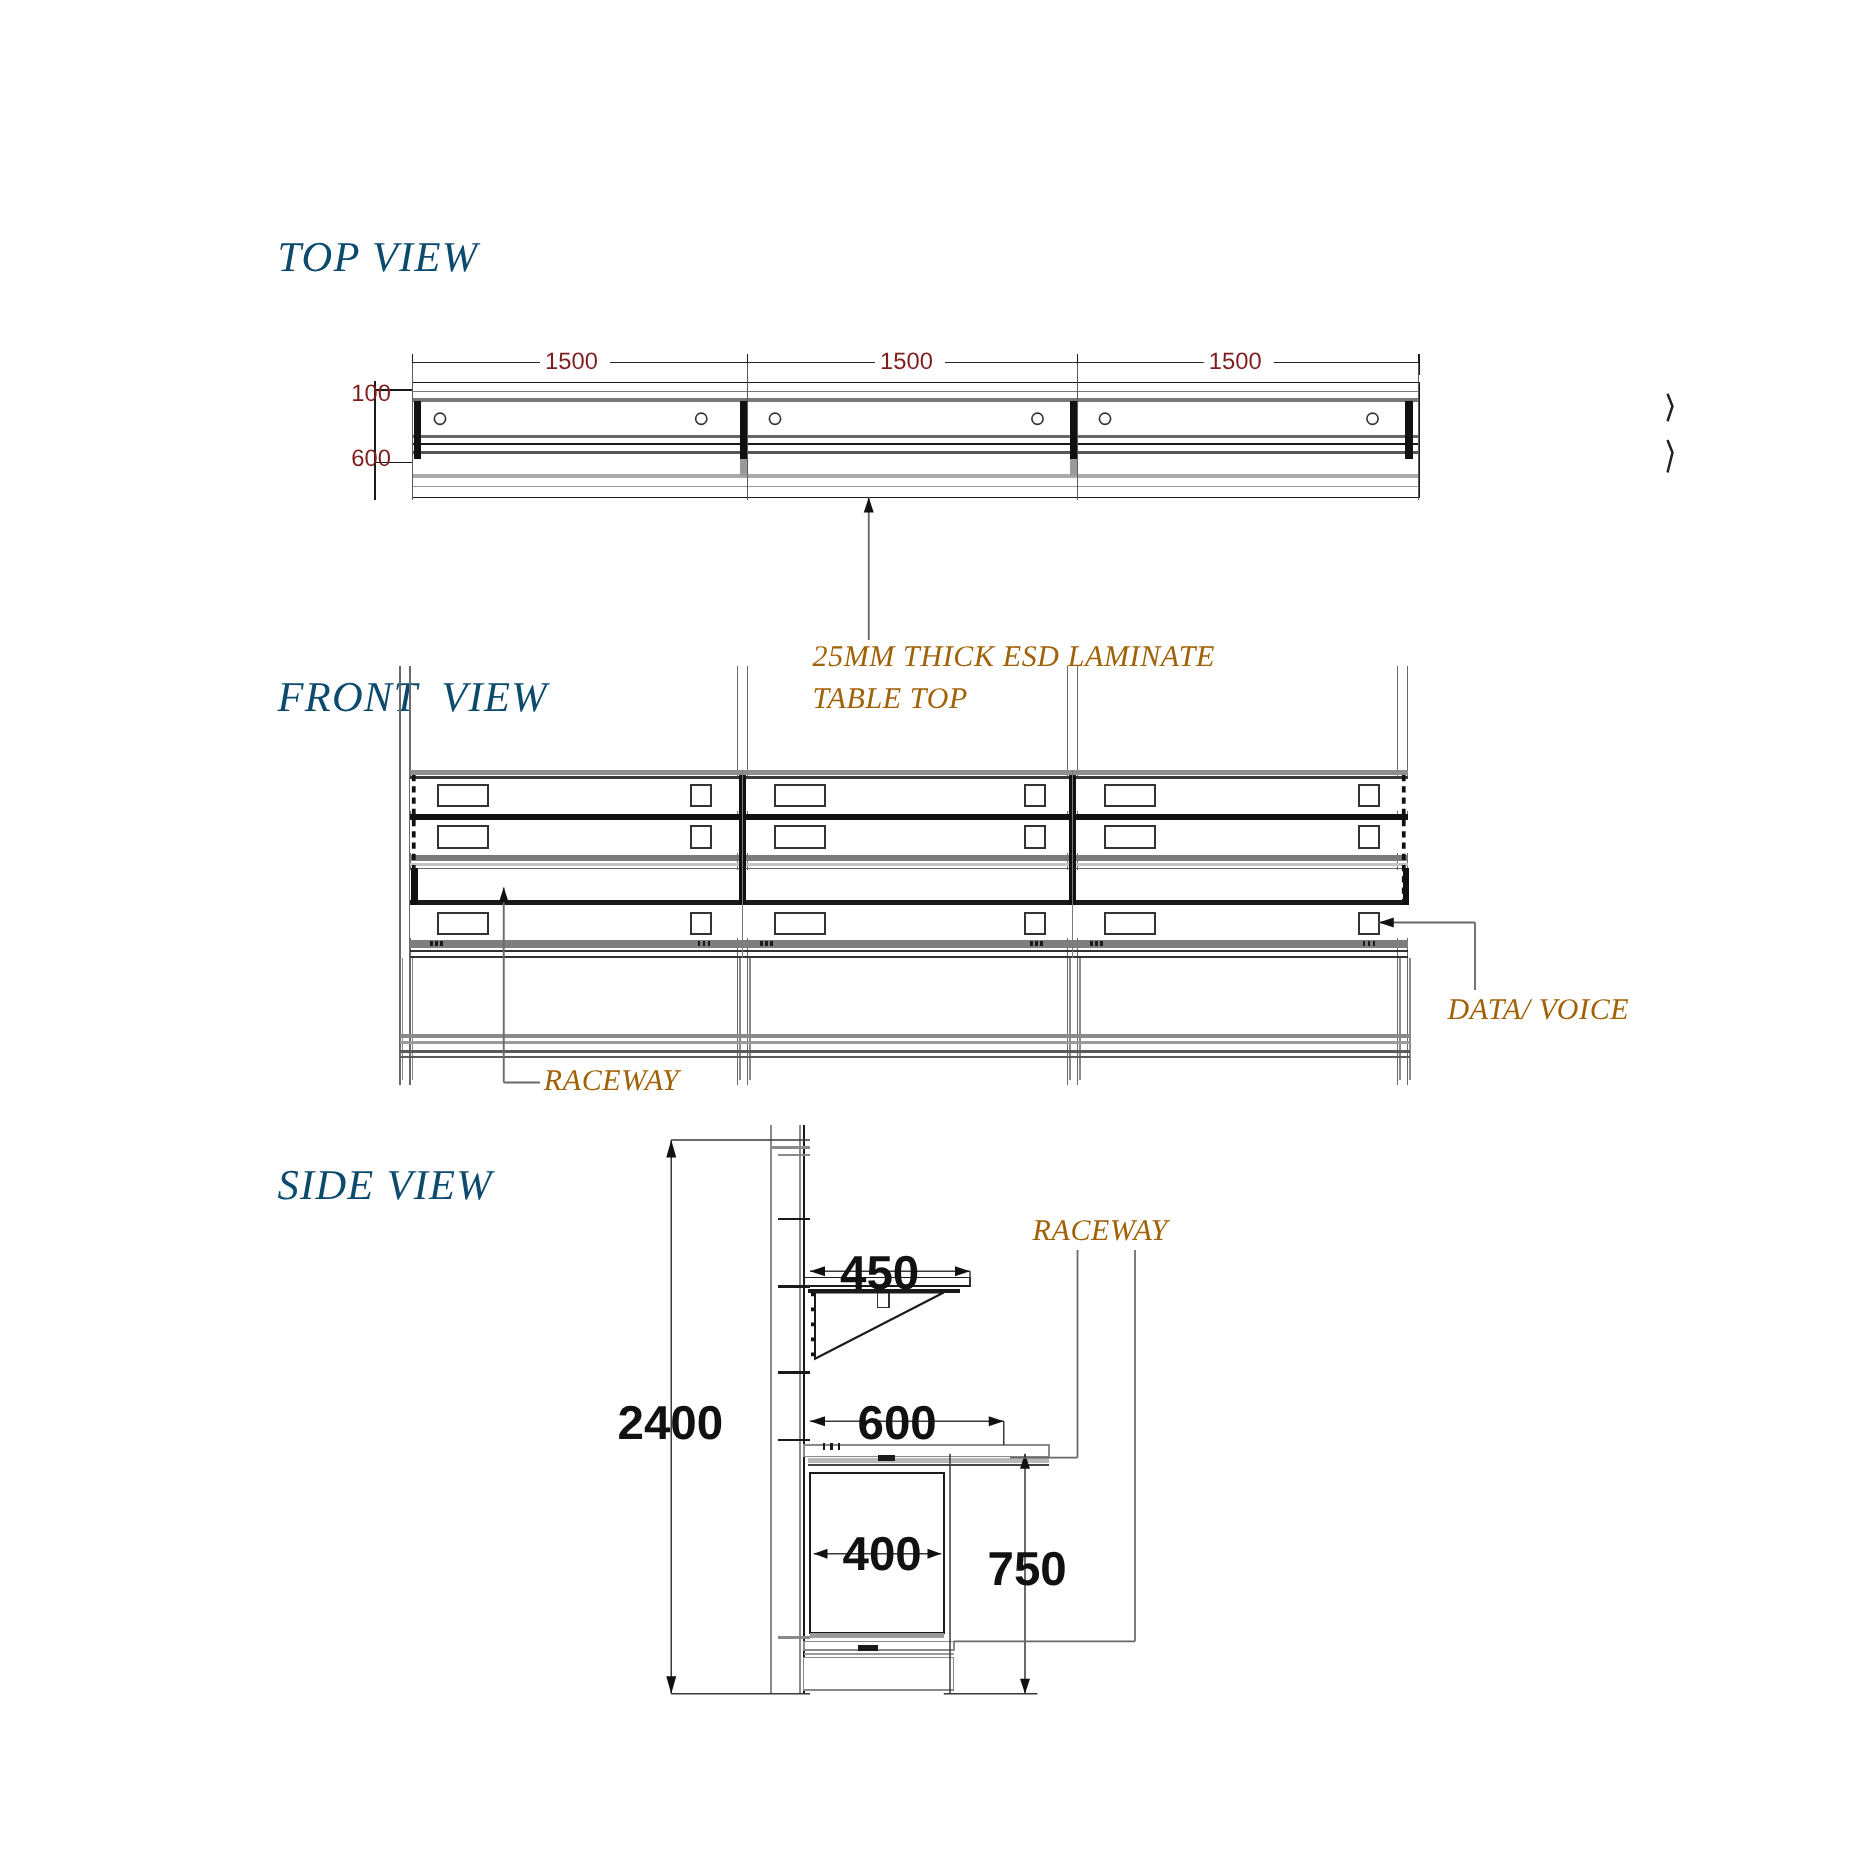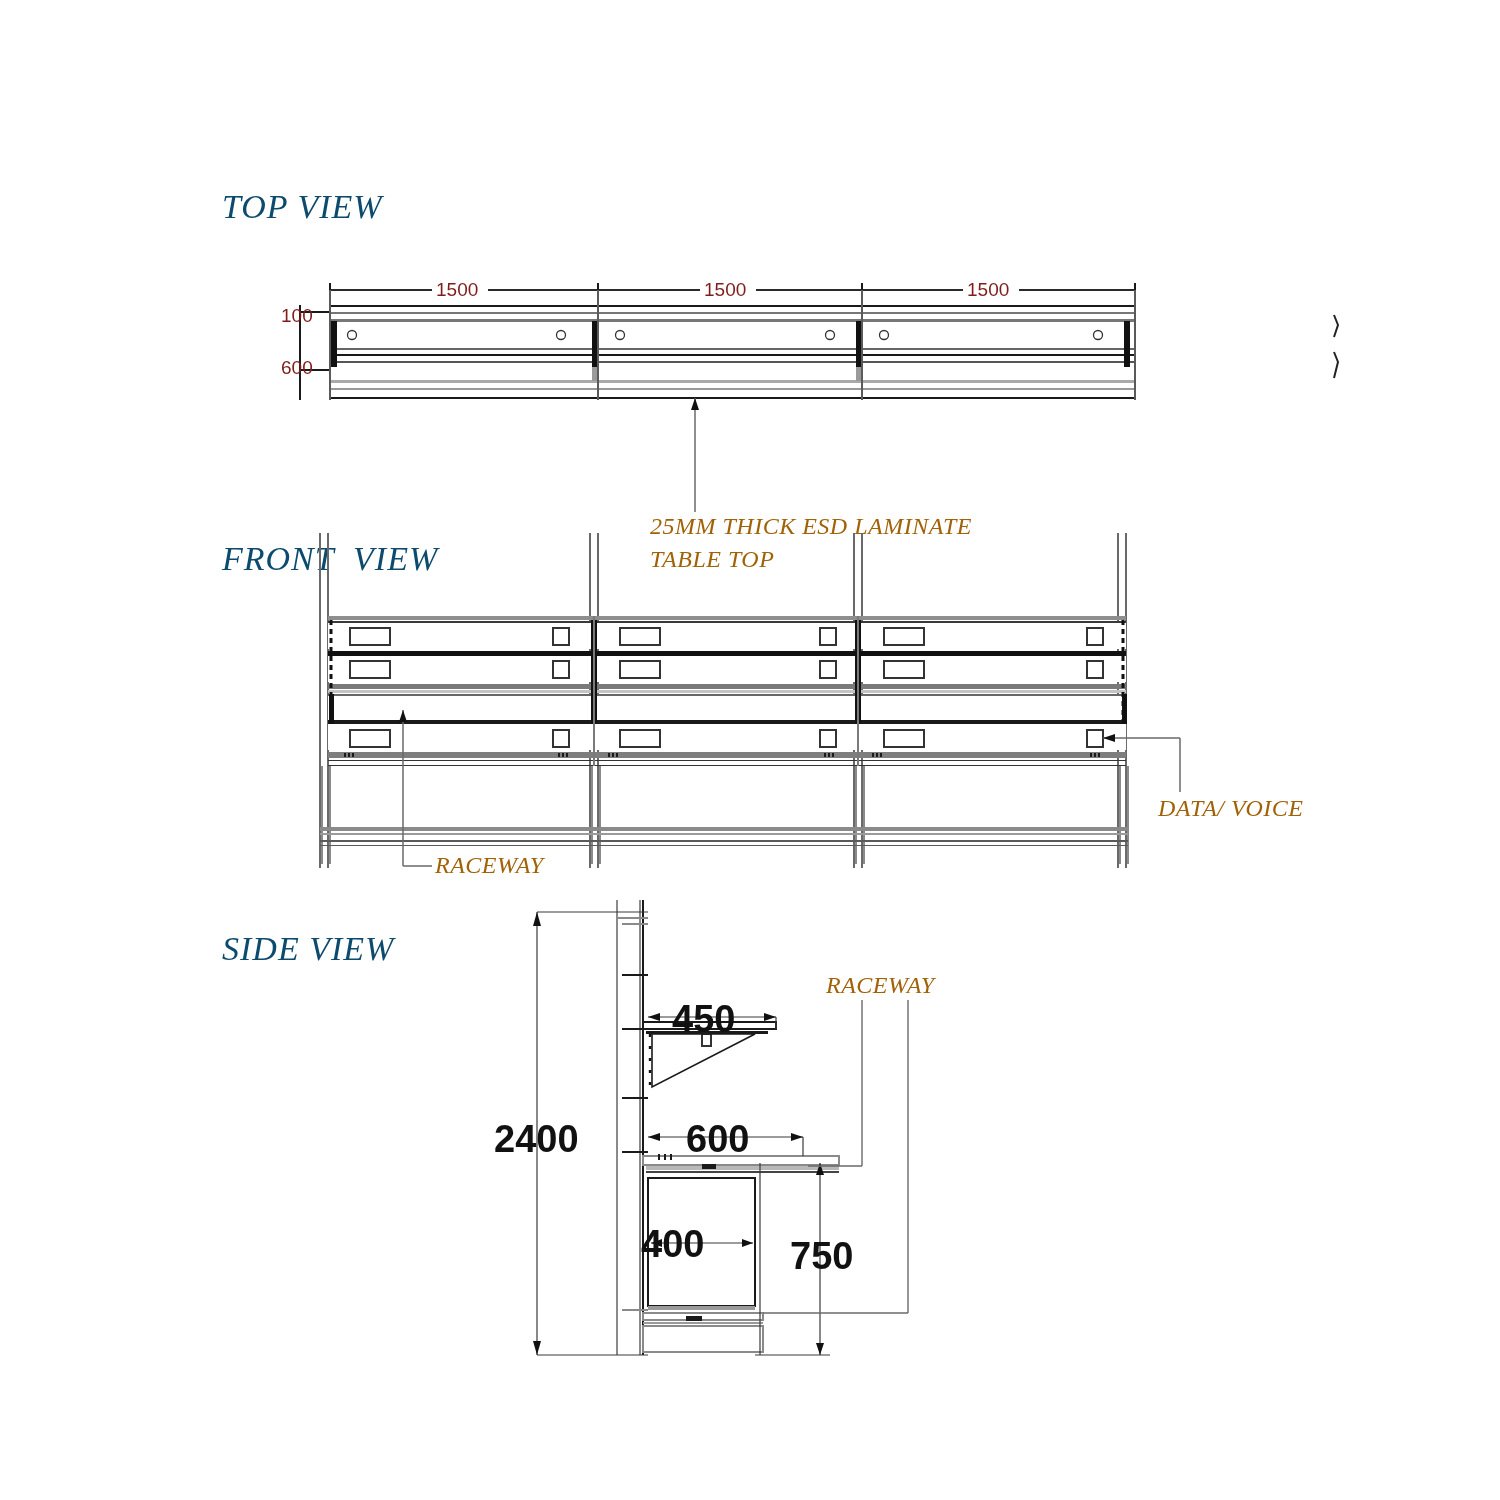--- a/index.html
+++ b/index.html
@@ -397,18 +397,18 @@
       <line x1="862" y1="1000" x2="862" y2="1166"></line>
       <line x1="808" y1="1166" x2="862" y2="1166"></line>
       <line x1="908" y1="1000" x2="908" y2="1313"></line>
       <line x1="763" y1="1313" x2="908" y2="1313"></line>
     </g>
   </svg>
 
   <div class="dimtext-lg" style="left:494px; top:1118px;">2400</div>
   <div class="dimtext-lg" style="left:672px; top:998px;">450</div>
   <div class="dimtext-lg" style="left:686px; top:1118px;">600</div>
-  <div class="dimtext-lg" style="left:641px; top:1223px;">400</div>
+  <div class="dimtext-lg" style="left:674px; top:1223px;">400</div>
   <div class="dimtext-lg" style="left:790px; top:1235px;">750</div>
 
   <div class="note" style="left:826px; top:972px;">RACEWAY</div>
 
 </div>
 
 </body></html>

